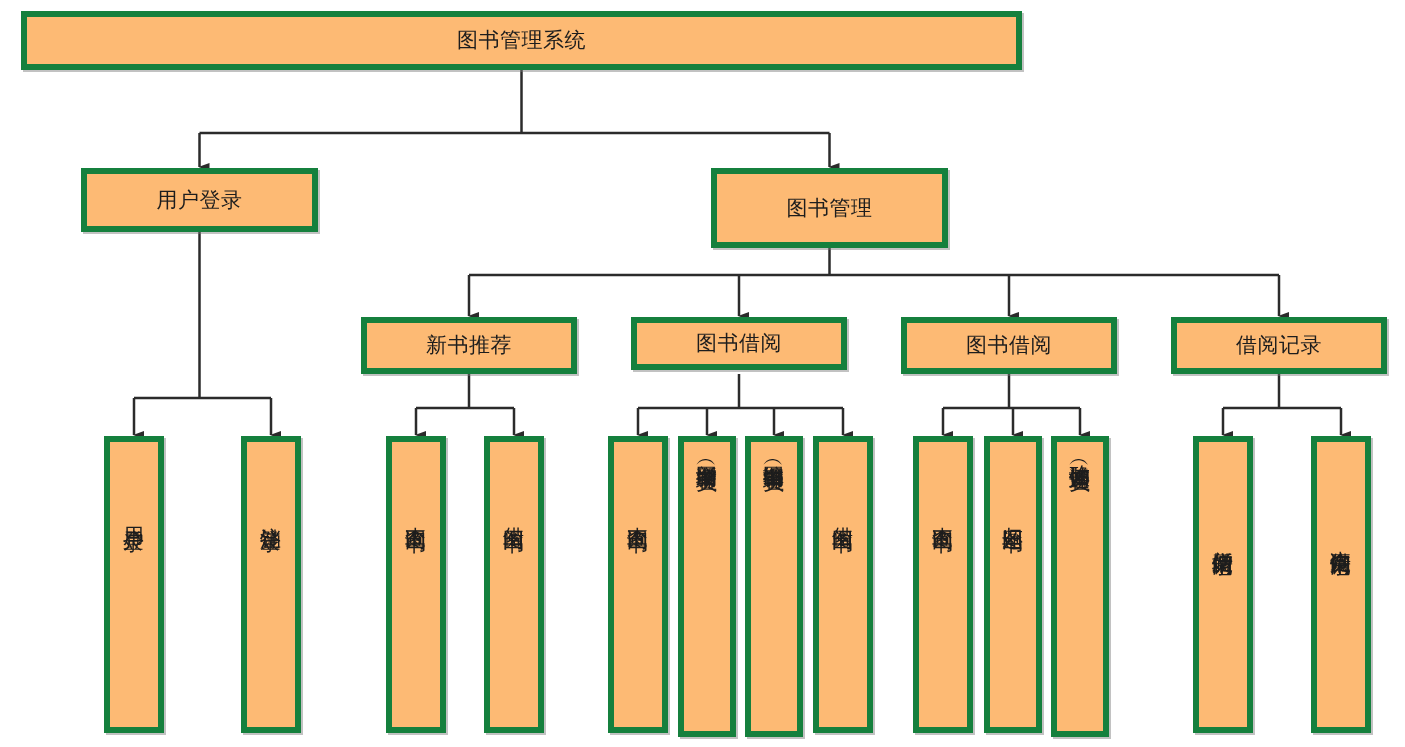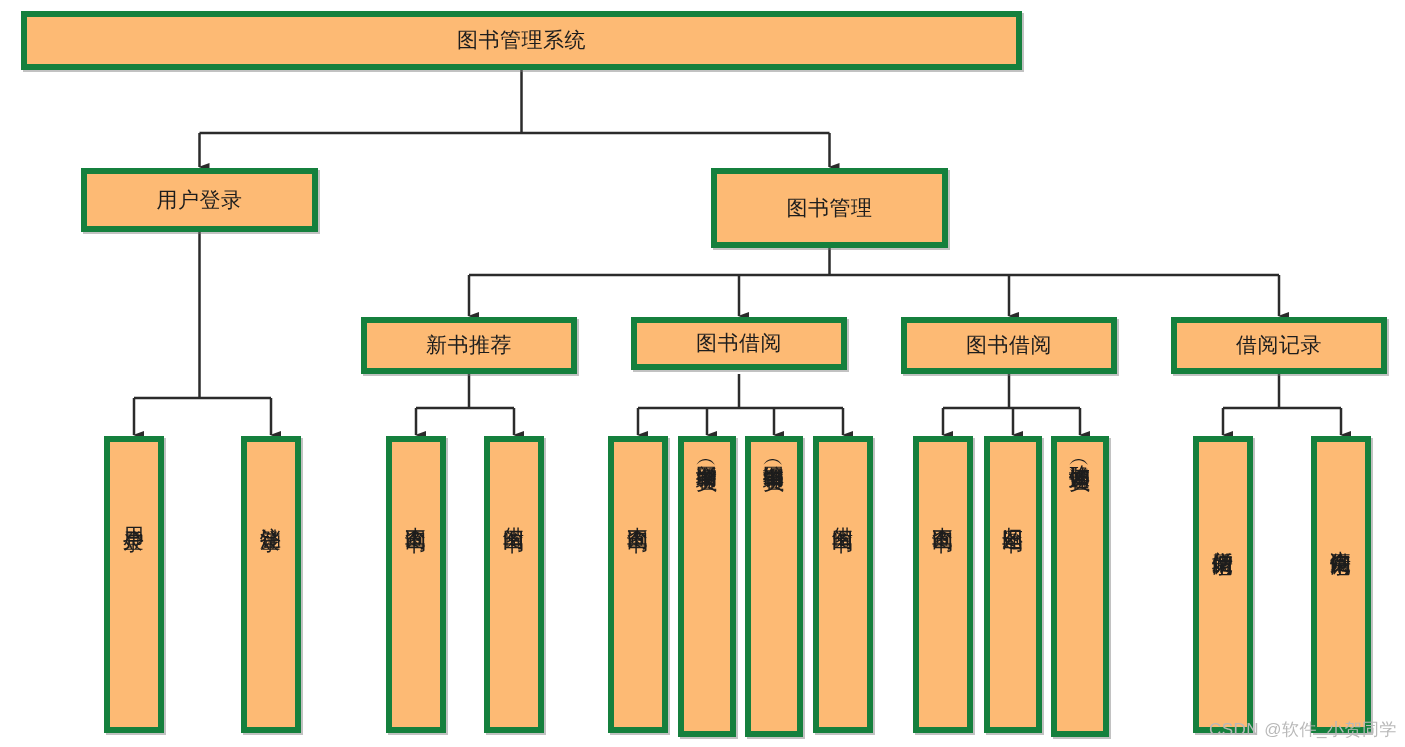--- a/index.html
+++ b/index.html
@@ -179,14 +179,13 @@
         <span class="node-label">确认归还（管理员）</span>
       </div>
       <div class="node vertical tall lowmid" style="left: 1193px; top: 436px; width: 60px; height: 297px;">
         <span class="node-label">新增借阅记录</span>
       </div>
       <div class="node vertical tall lowmid" style="left: 1311px; top: 436px; width: 60px; height: 297px;">
         <span class="node-label">查询借阅记录</span>
       </div>
     </div>
 
-  <div id="watermark">CSDN @软件_小贺同学</div>
 </div>
 
 </body></html>

